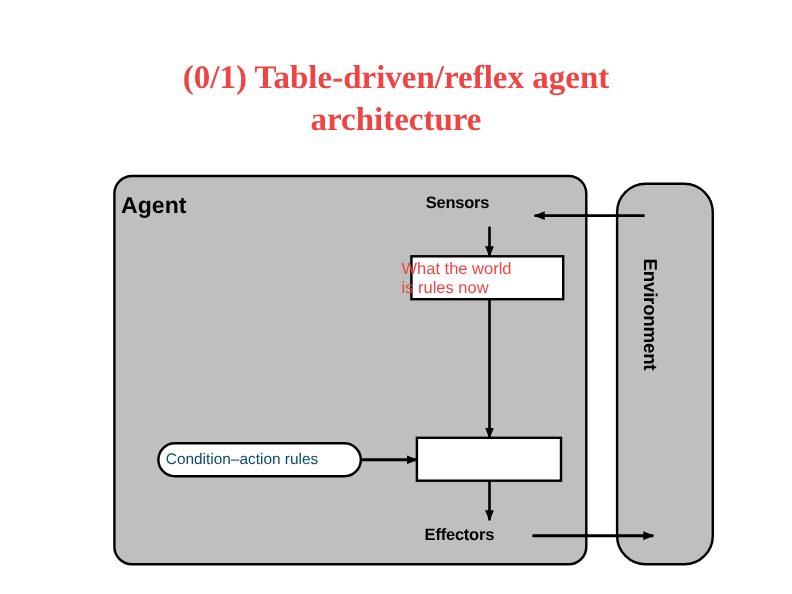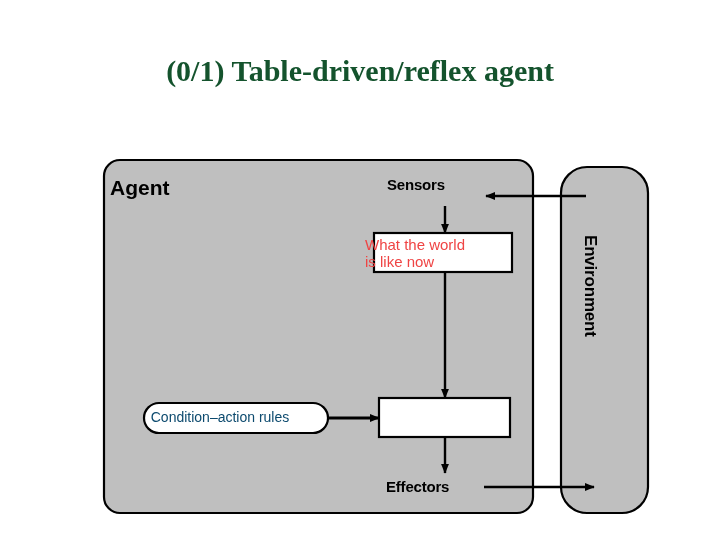--- a/index.html
+++ b/index.html
@@ -20,21 +20,21 @@
   #slide-title {
     position: absolute;
     left: 0;
     top: 52px;
     width: 720px;
     text-align: center;
     font-family: "Liberation Serif", serif;
     font-weight: bold;
     font-size: 30px;
     line-height: 38px;
-    color: #14532d;
+    color: #ef4444;
     letter-spacing: 0px;
   }
   #slide-title .t-line { display: block; }
 
   
   #diagram {
     position: absolute;
     left: 0;
     top: 0;
     width: 720px;
@@ -114,20 +114,21 @@
     white-space: nowrap;
   }
 </style>
 </head>
 <body>
 
 <div id="page">
 
   <div id="slide-title">
     <span class="t-line">(0/1) Table-driven/reflex agent</span>
+    <span class="t-line">architecture</span>
   </div>
 
   <div id="diagram">
     <svg width="720" height="540" viewBox="0 0 720 540" xmlns="http://www.w3.org/2000/svg">
       <defs>
         <marker id="arrowEnd" markerWidth="10" markerHeight="8" refX="9.2" refY="4" orient="auto" markerUnits="userSpaceOnUse">
           <path d="M0,0 L10,4 L0,8 z" fill="#000000"></path>
         </marker>
       </defs>
 
@@ -179,21 +180,21 @@
     <div class="dlabel" id="agent-label">Agent</div>
 
     <div class="dlabel" id="sensors-label">Sensors</div>
 
     <div class="dlabel" id="effectors-label">Effectors</div>
 
     <div class="dlabel" id="environment-label">Environment</div>
 
     <div class="boxtext" id="world-box-text">
       <div>What the world</div>
-      <div>is like now</div>
+      <div>is rules now</div>
     </div>
 
     <div class="boxtext" id="action-box-text">
     </div>
 
     <div id="rules-text">Condition–action rules</div>
   </div>
 
 </div>
 

